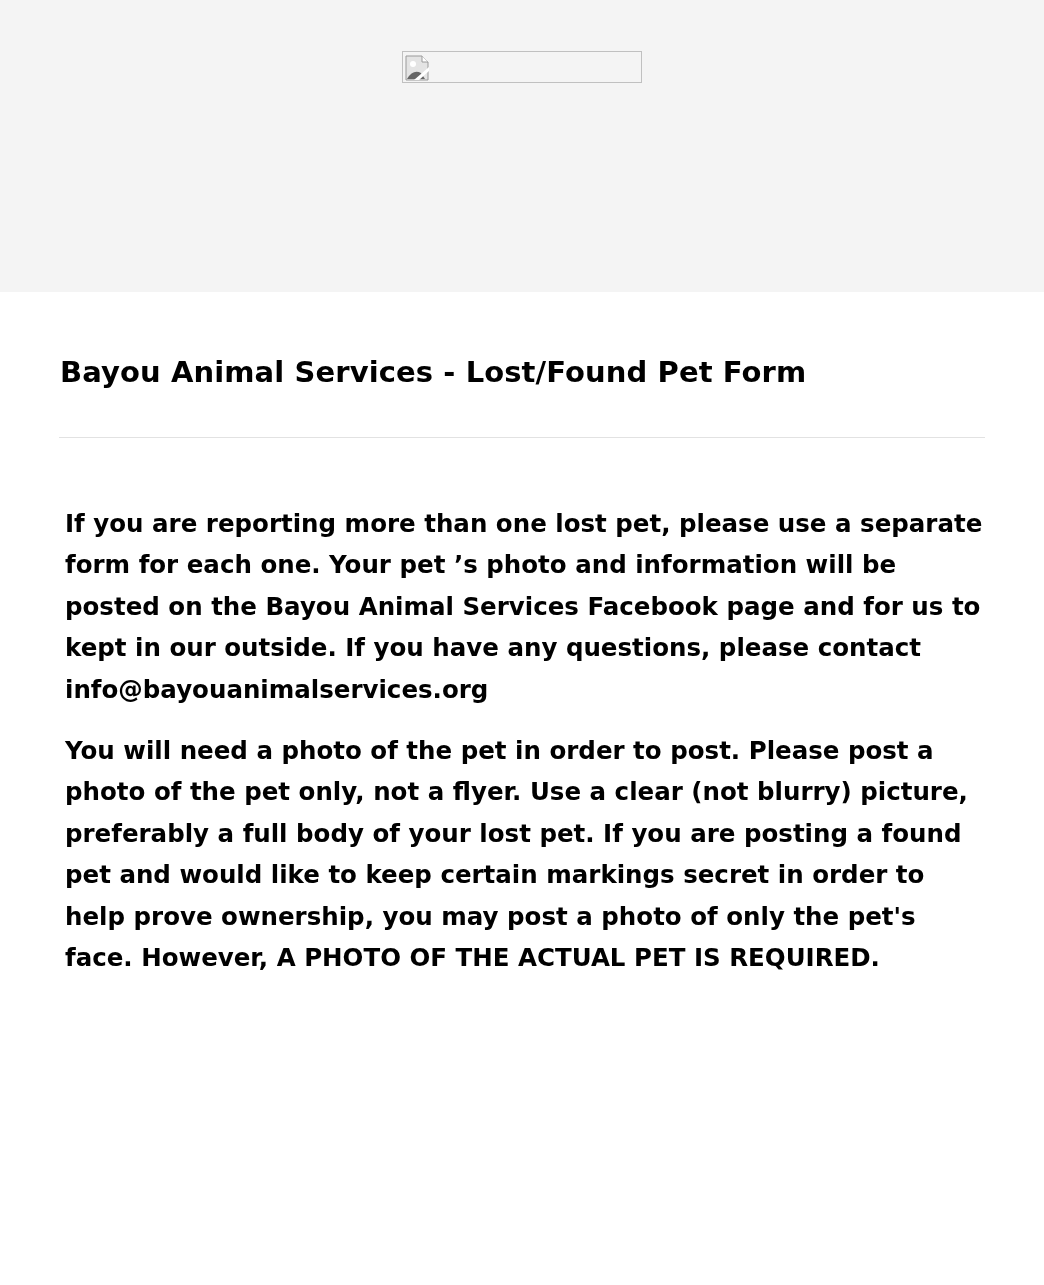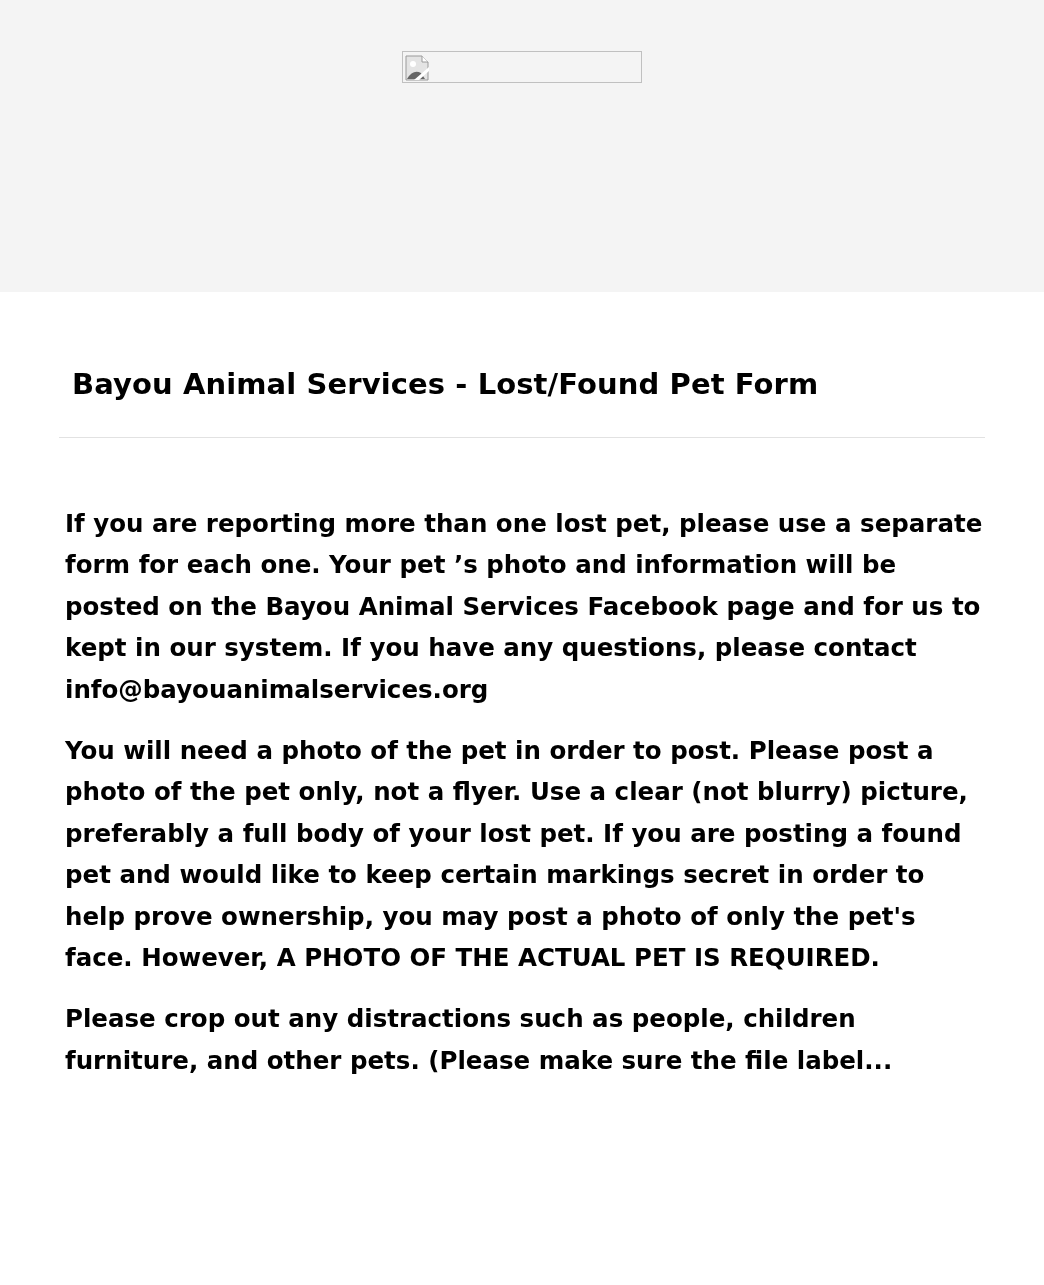--- a/index.html
+++ b/index.html
@@ -16,21 +16,21 @@
     position: absolute; left: 402px; top: 51px;
     width: 238px; height: 30px;
     border: 1px solid #c0c0c0; box-sizing: content-box;
     background: #f4f4f4;
   }
   .logo-img .broken {
     position: absolute; left: 2px; top: 3px; width: 26px; height: 26px;
   }
   .form-title {
     position: absolute; left: 60px; top: 355px;
-    font-size: 29px; font-weight: bold; margin: 12px;
+    font-size: 29px; font-weight: bold; margin: 0;
     letter-spacing: 0.1px;
   }
   .divider {
     position: absolute; left: 59px; top: 437px; width: 926px; height: 1px;
     background: #e2e2e2;
   }
   .description {
     position: absolute; left: 65px; top: 503px; width: 920px;
   }
   .description p {
@@ -50,16 +50,15 @@
       <path d="M2 24 Q8 14 16 18 L20 24 Z" fill="#666"></path>
       <path d="M9 25 L24 12 V16 L14 25 Z" fill="#fff"></path>
     </svg>
   </div>
 </div>
 
 <h1 class="form-title">Bayou Animal Services - Lost/Found Pet Form</h1>
 <div class="divider"></div>
 
 <div class="description">
-  <p>If you are reporting more than one lost pet, please use a separate form for each one. Your pet ’s photo and information will be posted on the Bayou Animal Services Facebook page and for us to kept in our system. If you have any questions, please contact info@bayouanimalservices.org</p>
+  <p>If you are reporting more than one lost pet, please use a separate form for each one. Your pet ’s photo and information will be posted on the Bayou Animal Services Facebook page and for us to kept in our outside. If you have any questions, please contact info@bayouanimalservices.org</p>
   <p>You will need a photo of the pet in order to post. Please post a photo of the pet only, not a flyer. Use a clear (not blurry) picture, preferably a full body of your lost pet. If you are posting a found pet and would like to keep certain markings secret in order to help prove ownership, you may post a photo of only the pet's face. However, A PHOTO OF THE ACTUAL PET IS REQUIRED.</p>
-  <p>Please crop out any distractions such as people, children furniture, and other pets. (Please make sure the file label...</p>
 </div>
 
 </body></html>

